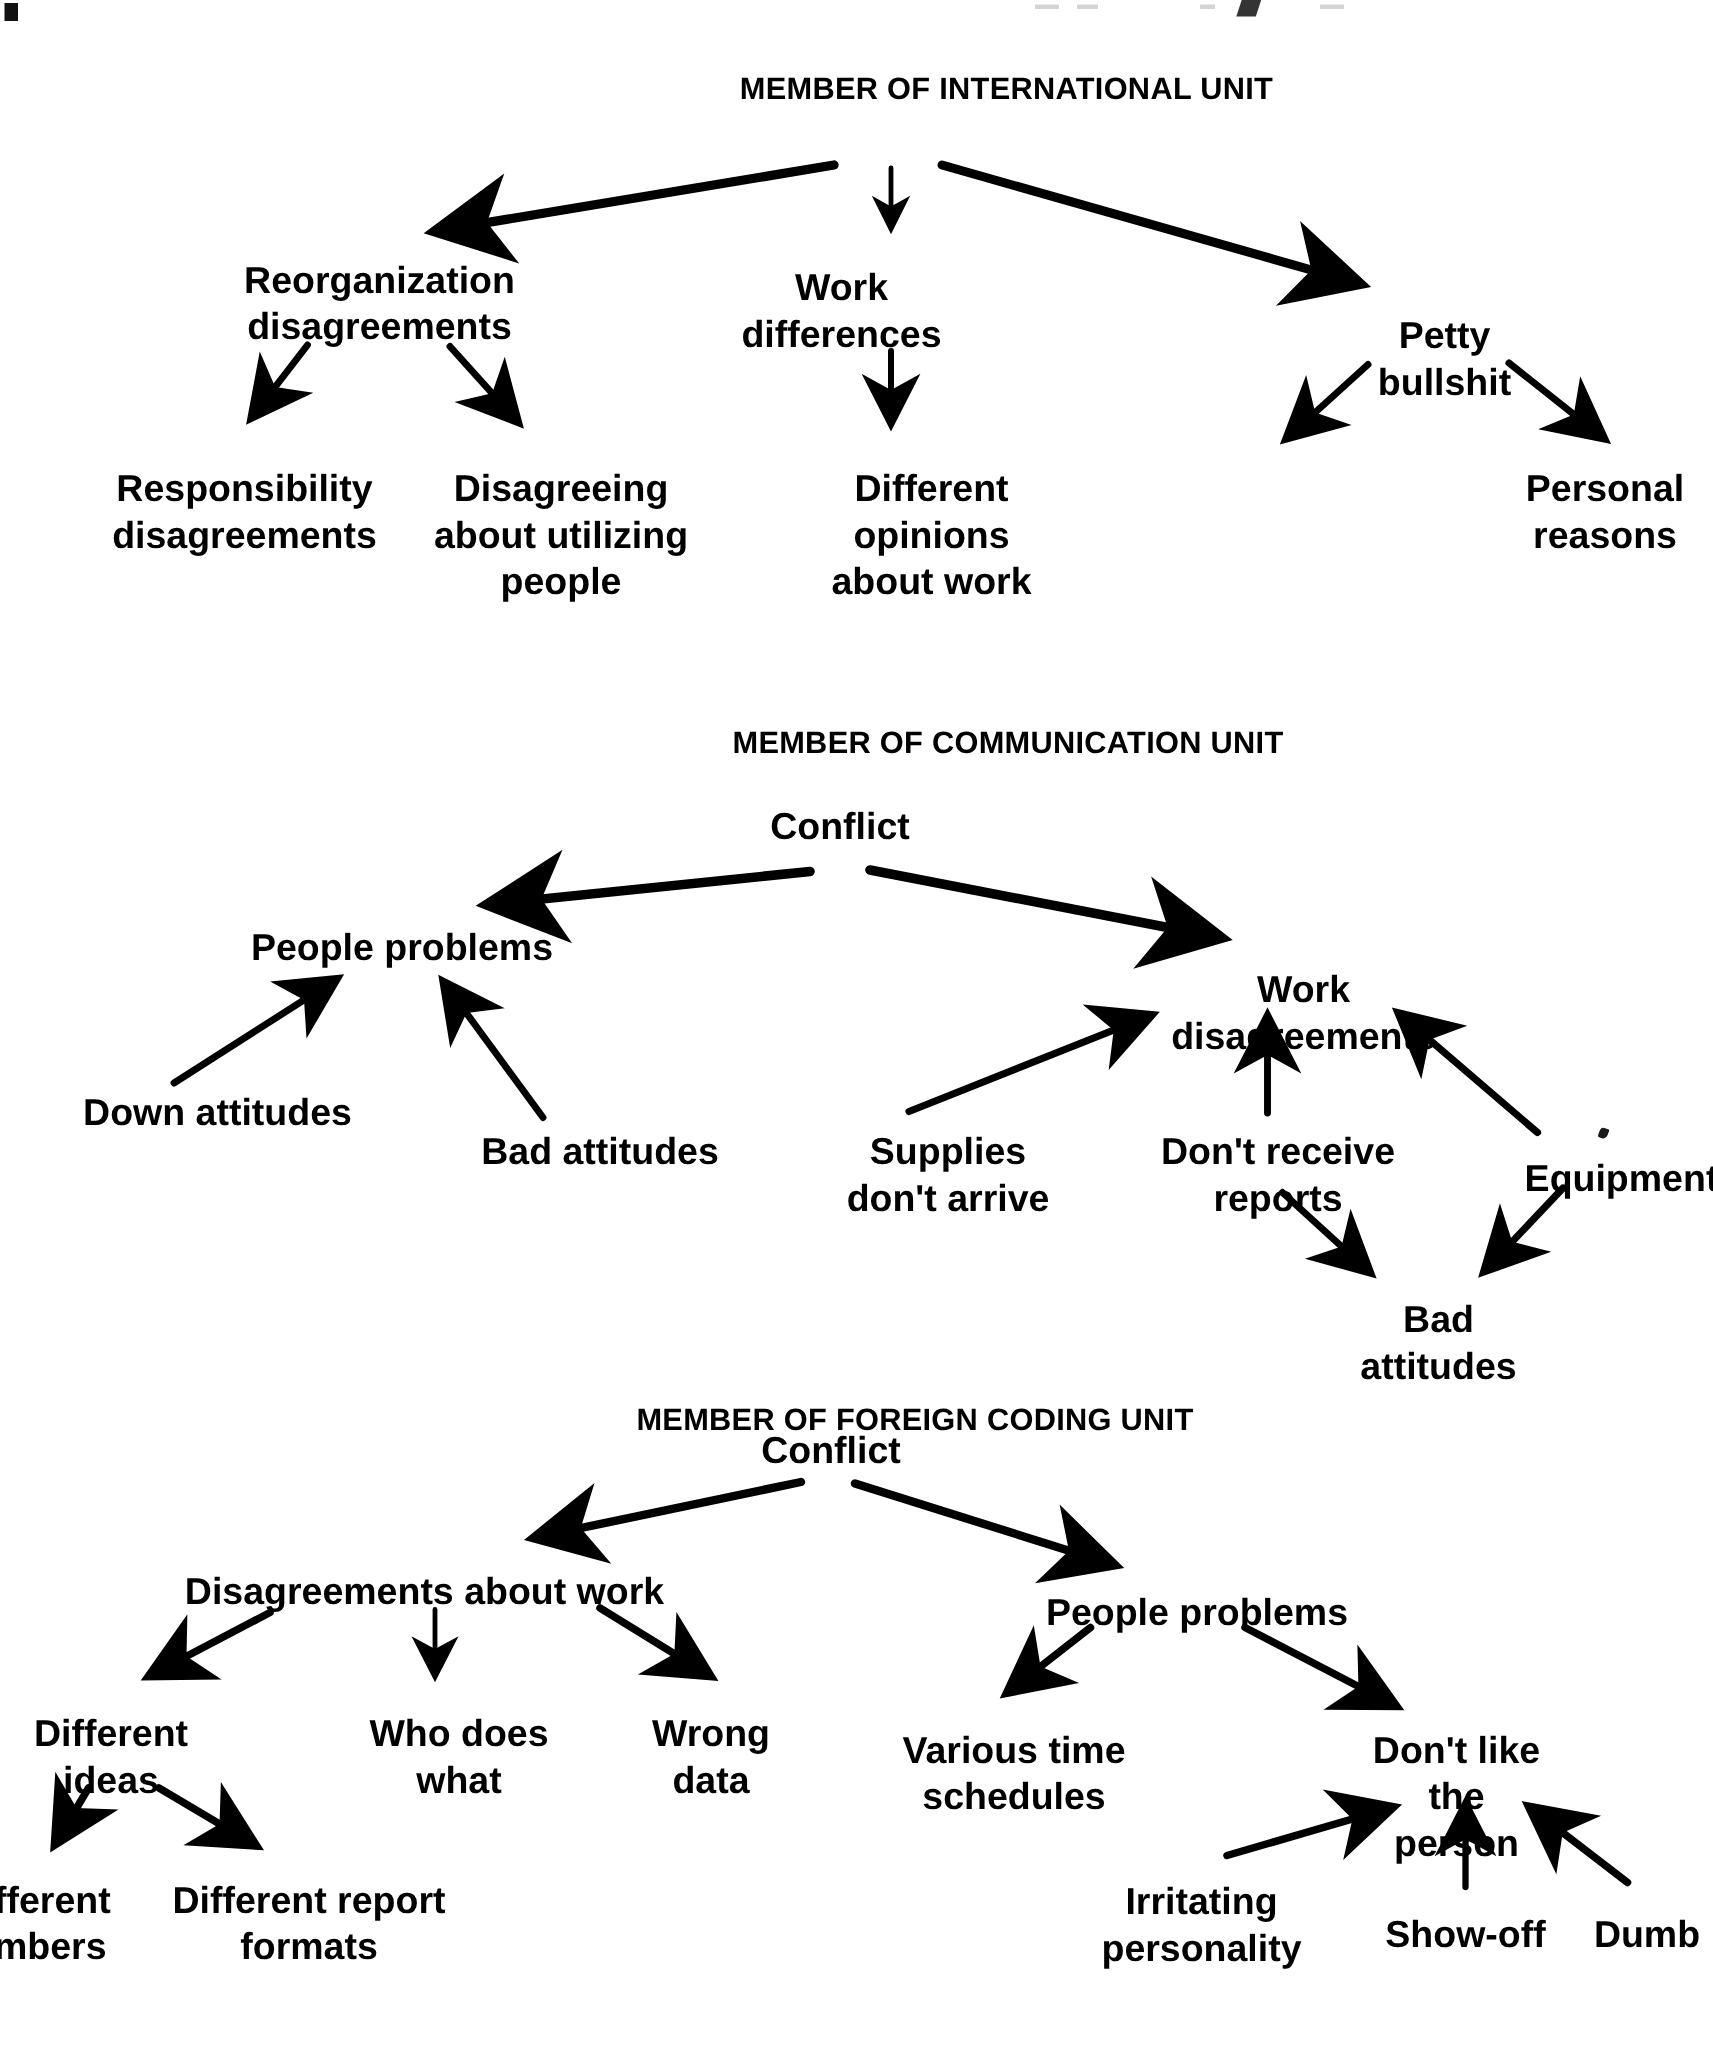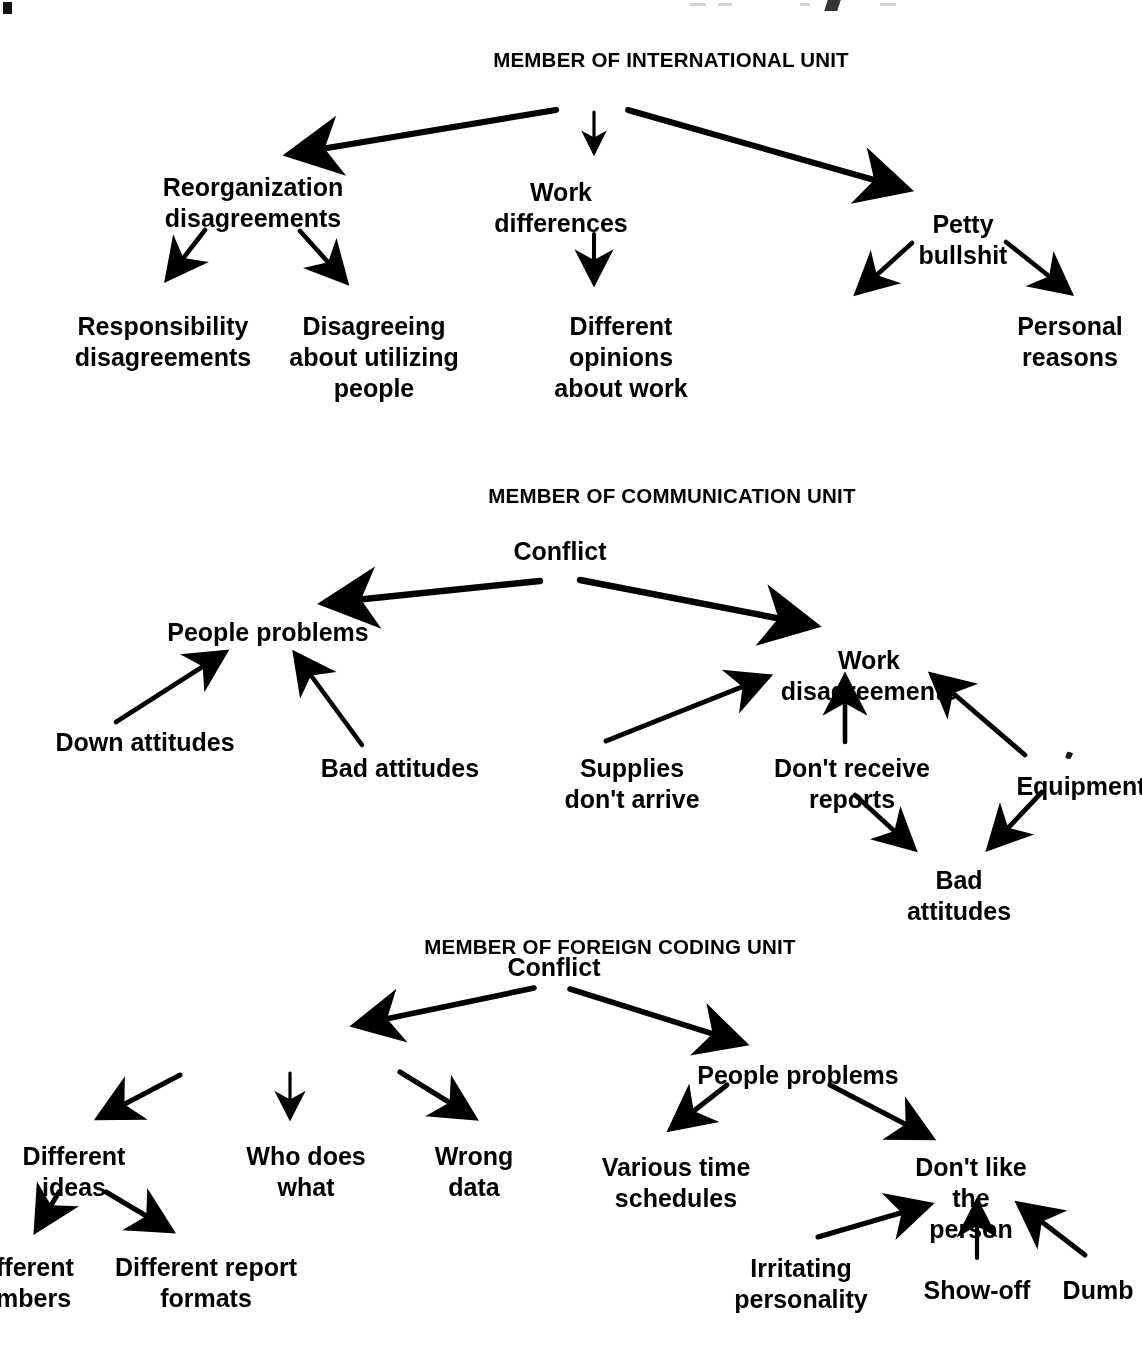--- a/index.html
+++ b/index.html
@@ -181,20 +181,21 @@
   <div class="node" style="left:837px; top:753px;margin-left:15px;">Don't receive
 reports</div>
   <div class="node" style="left:1081px; top:771px;text-align:center;">Equipment</div>
   <div class="node" style="left:959px; top:865px;">Bad attitudes</div>
 
   <div class="speck" style="left:1066px; top:752px;"></div>
 
   <div class="diagram-title" style="left:610px; top:907px;margin-top:28px;">MEMBER OF FOREIGN CODING UNIT</div>
 
   <div class="node" style="left:554px; top:952px;">Conflict</div>
+  <div class="node" style="left:283px; top:1046px;">Disagreements about work</div>
   <div class="node" style="left:798px; top:1060px;">People problems</div>
 
   <div class="node" style="left:74px; top:1141px;">Different
 ideas</div>
   <div class="node" style="left:306px; top:1141px;">Who does
 what</div>
   <div class="node" style="left:474px; top:1141px;">Wrong
 data</div>
   <div class="node" style="left:676px; top:1152px;">Various time
 schedules</div>

